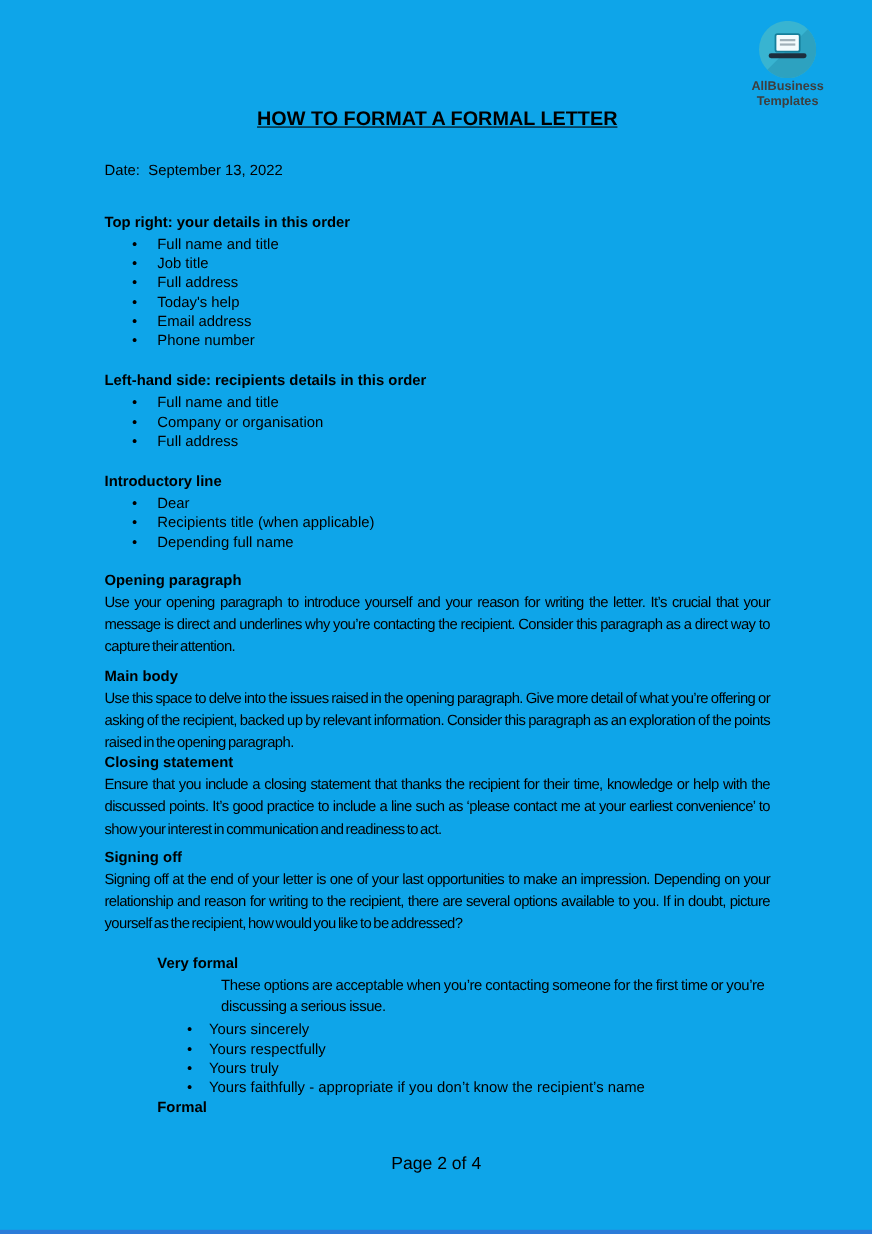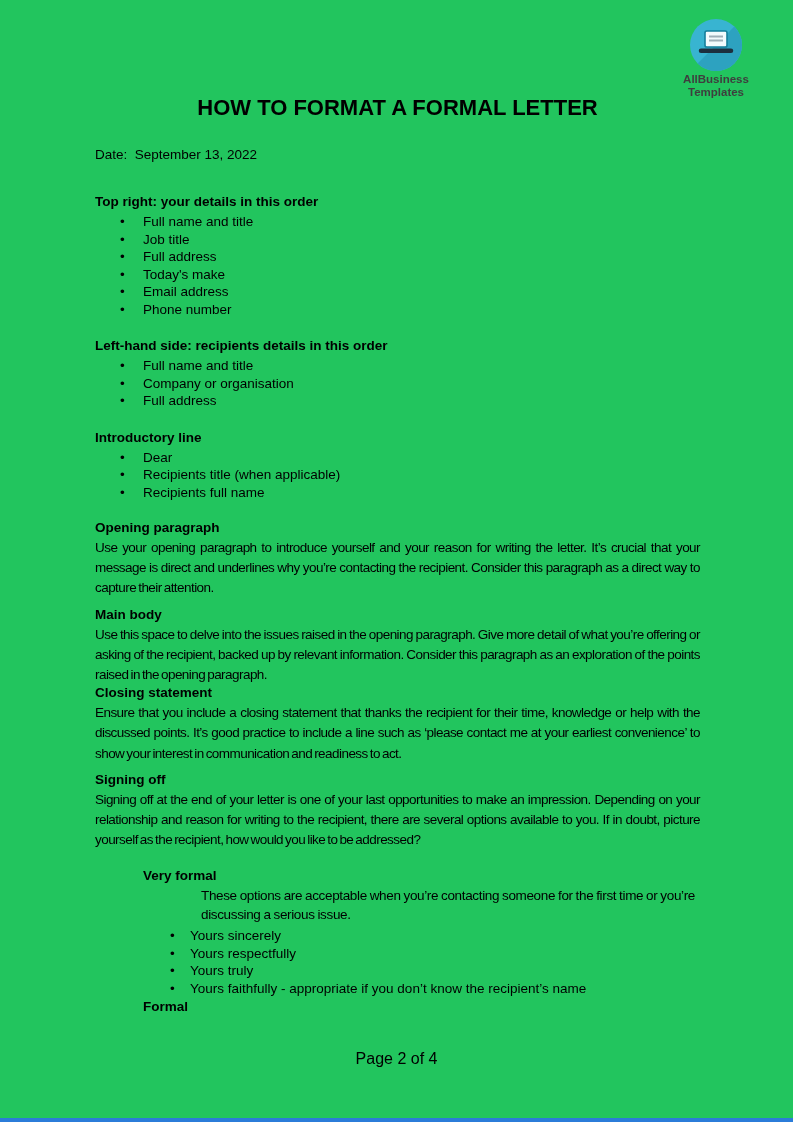--- a/index.html
+++ b/index.html
@@ -1,26 +1,26 @@
 <!DOCTYPE html>
 <html><head>
 <meta charset="utf-8">
 <style>
   html,body { margin:0; padding:0; }
   .page {
-    position:relative; width:793px; height:1122px; background:#22c55e;
+    position:relative; width:793px; height:1122px; background:#0ea5e9;
     font-family:"Liberation Sans", sans-serif; color:#000; overflow:hidden;
   }
   
   .logo { position:absolute; top:19px; left:669px; width:94px; text-align:center; }
   .logo svg { display:block; margin:0 auto; width:52px; height:52px; }
   .logo-text { margin-top:2px; font-size:11.5px; font-weight:600; color:#3e3e3e; line-height:13px; }
   
   .content { padding:97px 93px 0 95px; }
-  .doc-title { margin:0; text-align:center; font-weight:bold; font-size:22px; line-height:22px; }
+  .doc-title { margin:0; text-align:center; font-weight:bold; font-size:18px; line-height:22px;text-decoration:underline; }
   .date { margin-top:27px; font-size:13.5px; line-height:17px; white-space:pre-wrap; }
   
   .sec h3 { margin:0; font-size:13.5px; font-weight:bold; line-height:16px; }
   .sec.indent h3 { margin-left:48px; }
   .sec .para {
     margin:2px 0 0 0; font-size:13.5px; line-height:20.2px; text-align:justify;
     letter-spacing:-0.55px; word-spacing:-1.2px;
   }
   .sec .para.sub {
     margin-left:106px; text-align:left; line-height:19px;
@@ -57,39 +57,39 @@
   <div class="content">
     <h1 class="doc-title">HOW TO FORMAT A FORMAL LETTER</h1>
     <div class="date">Date:  September 13, 2022</div>
     <div id="sections">
         <section class="sec" style="margin-top: 31px;">
           <h3>Top right: your details in this order</h3>
           <ul>
             <li>Full name and title</li>
             <li>Job title</li>
             <li>Full address</li>
-            <li>Today's make</li>
+            <li>Today's help</li>
             <li>Email address</li>
             <li>Phone number</li>
           </ul>
         </section>
         <section class="sec" style="margin-top: 20px;">
           <h3>Left-hand side: recipients details in this order</h3>
           <ul>
             <li>Full name and title</li>
             <li>Company or organisation</li>
             <li>Full address</li>
           </ul>
         </section>
         <section class="sec" style="margin-top: 20px;">
           <h3>Introductory line</h3>
           <ul>
             <li>Dear</li>
             <li>Recipients title (when applicable)</li>
-            <li>Recipients full name</li>
+            <li>Depending full name</li>
           </ul>
         </section>
         <section class="sec" style="margin-top: 19px;">
           <h3>Opening paragraph</h3>
           <p class="para">Use your opening paragraph to introduce yourself and your reason for writing the letter. It’s crucial that your message is direct and underlines why you’re contacting the recipient. Consider this paragraph as a direct way to capture their attention.</p>
         </section>
         <section class="sec" style="margin-top: 8px;">
           <h3>Main body</h3>
           <p class="para">Use this space to delve into the issues raised in the opening paragraph. Give more detail of what you’re offering or asking of the recipient, backed up by relevant information. Consider this paragraph as an exploration of the points raised in the opening paragraph.</p>
         </section>

